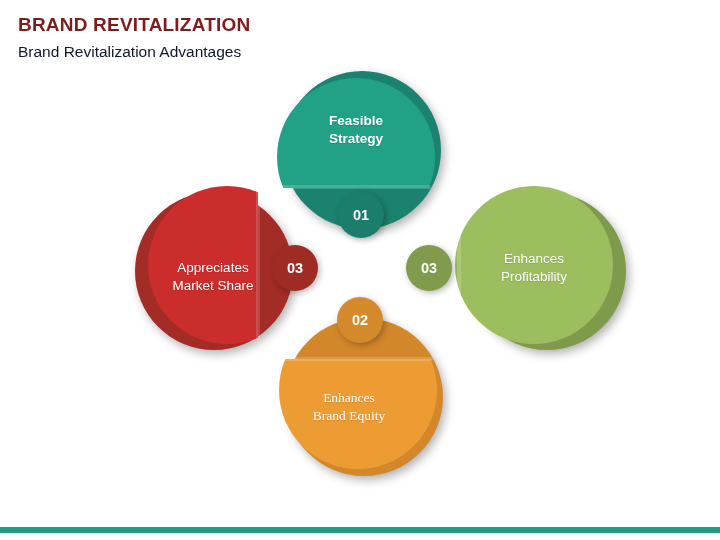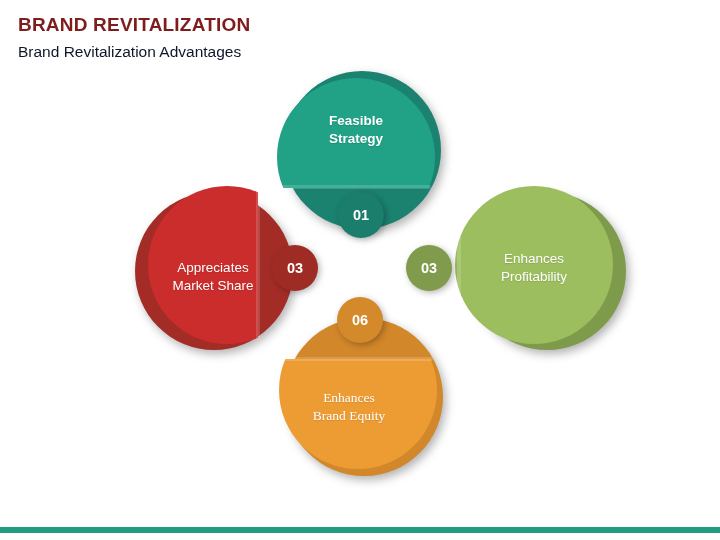--- a/index.html
+++ b/index.html
@@ -253,21 +253,21 @@
 Profitability</div>
       <div class="badge">03</div>
     </div>
 
     <div class="petal" id="petal-bottom">
       <div class="disc-back"></div>
       <div class="disc-front"></div>
       <div class="seam"></div>
       <div class="petal-label">Enhances
 Brand Equity</div>
-      <div class="badge">06</div>
+      <div class="badge">02</div>
     </div>
 
     <div class="petal" id="petal-left">
       <div class="disc-back"></div>
       <div class="disc-front"></div>
       <div class="seam"></div>
       <div class="petal-label">Appreciates
 Market Share</div>
       <div class="badge">03</div>
     </div>

